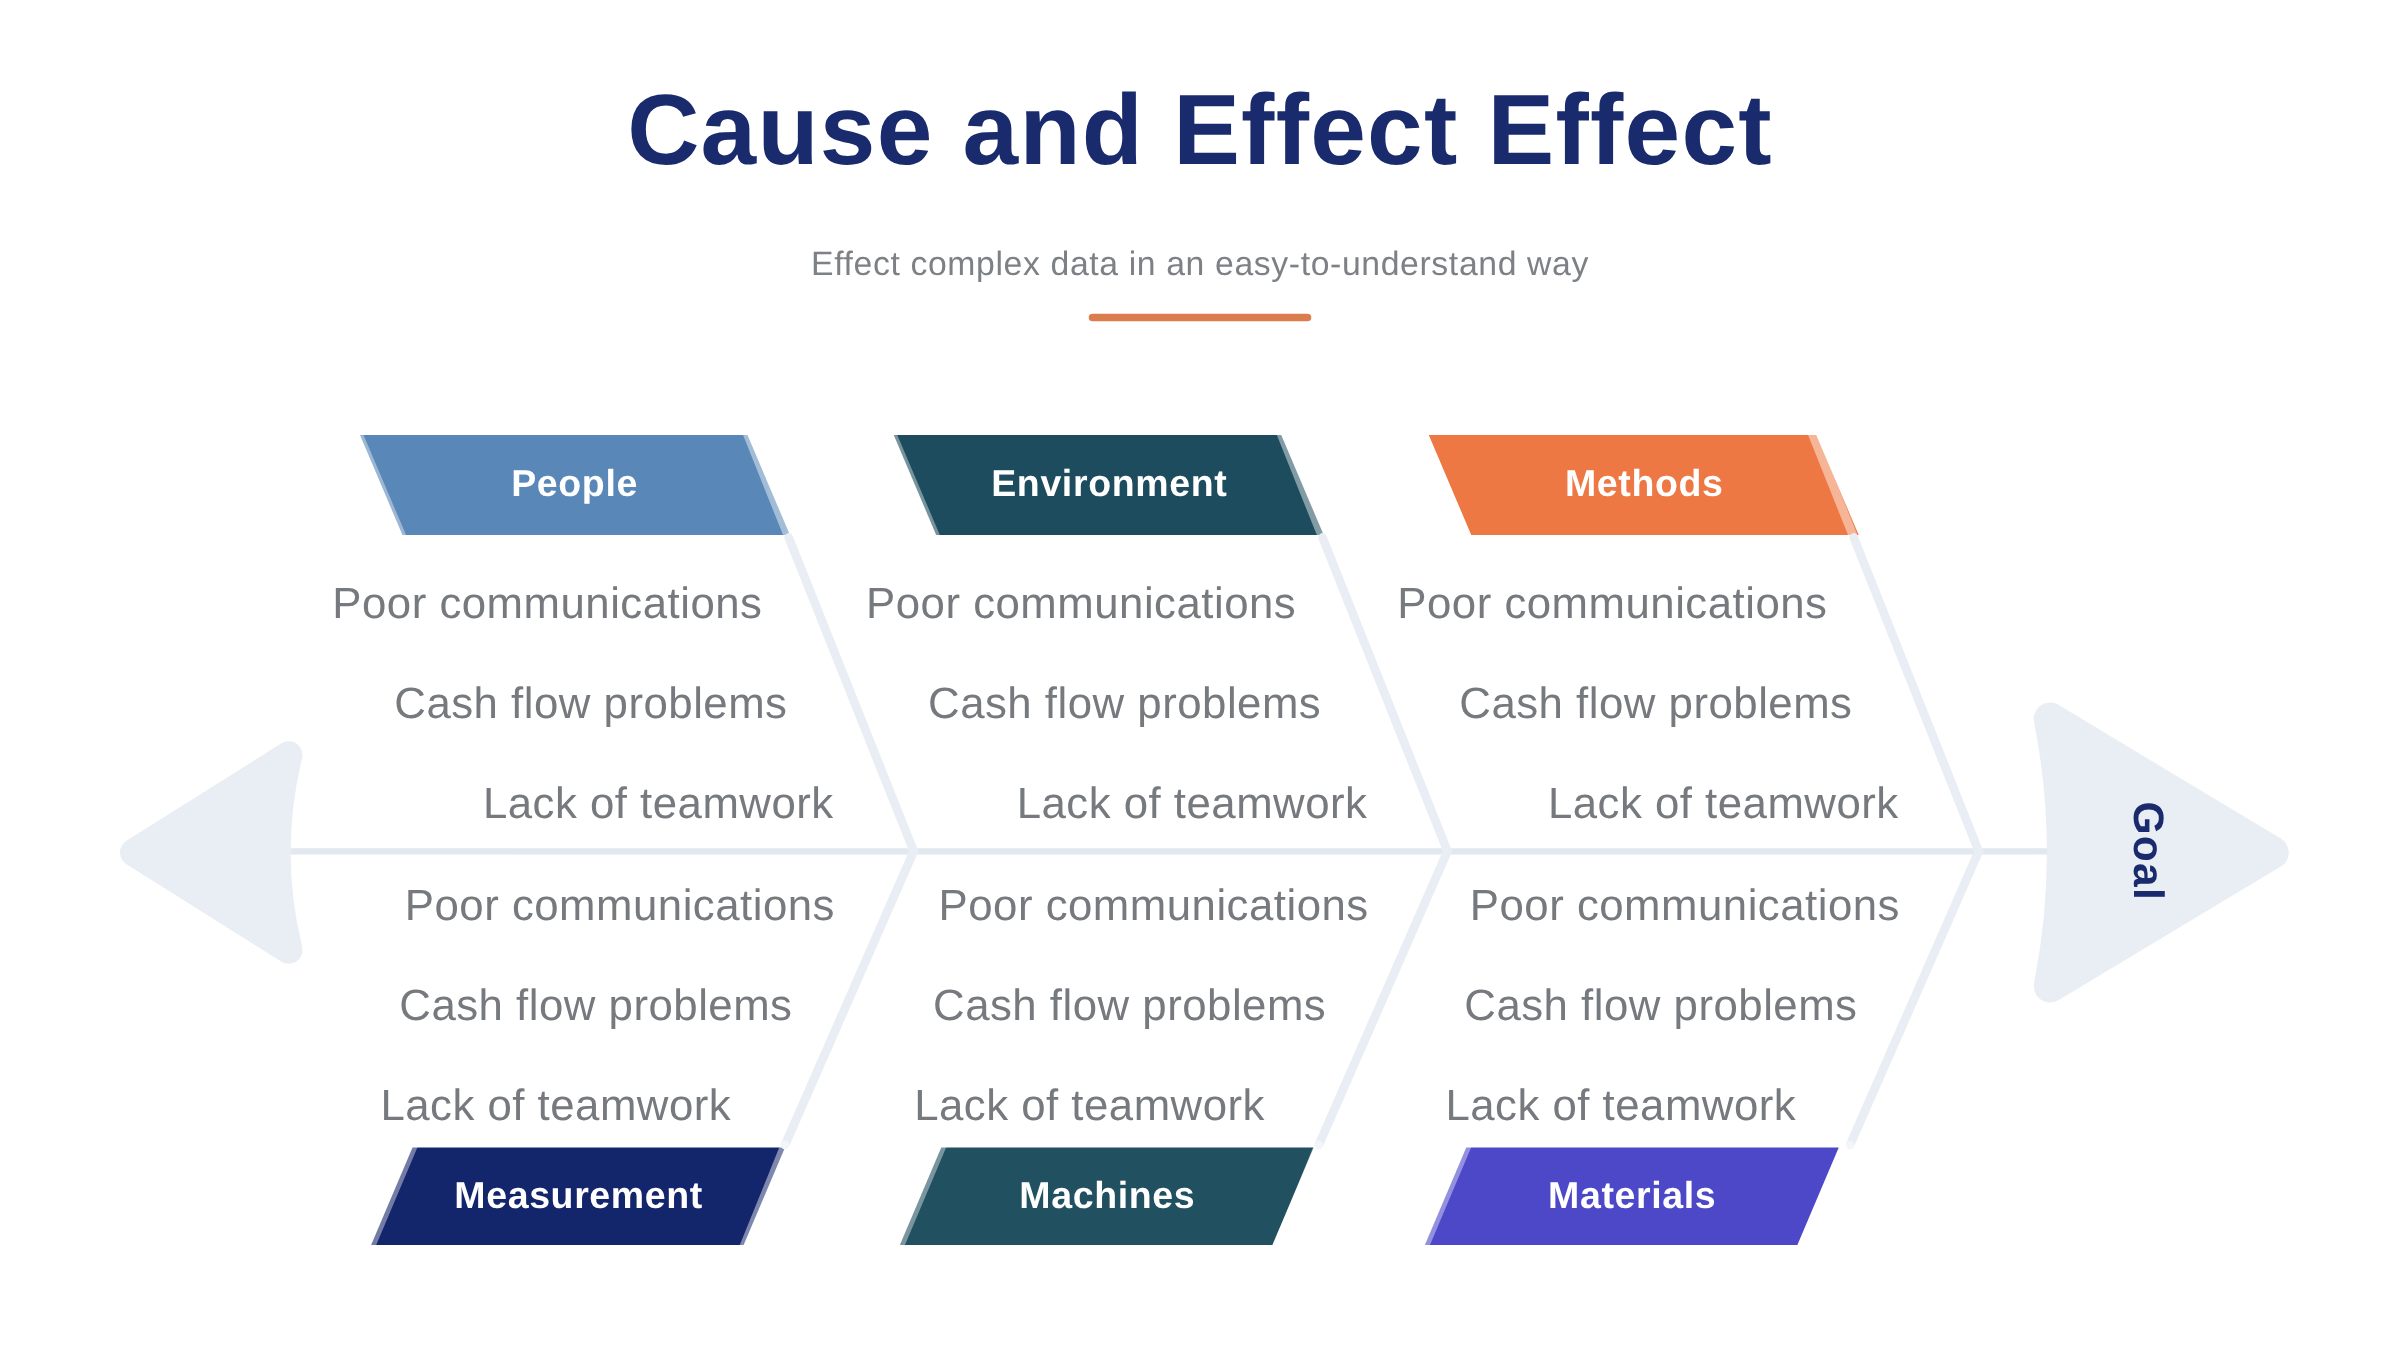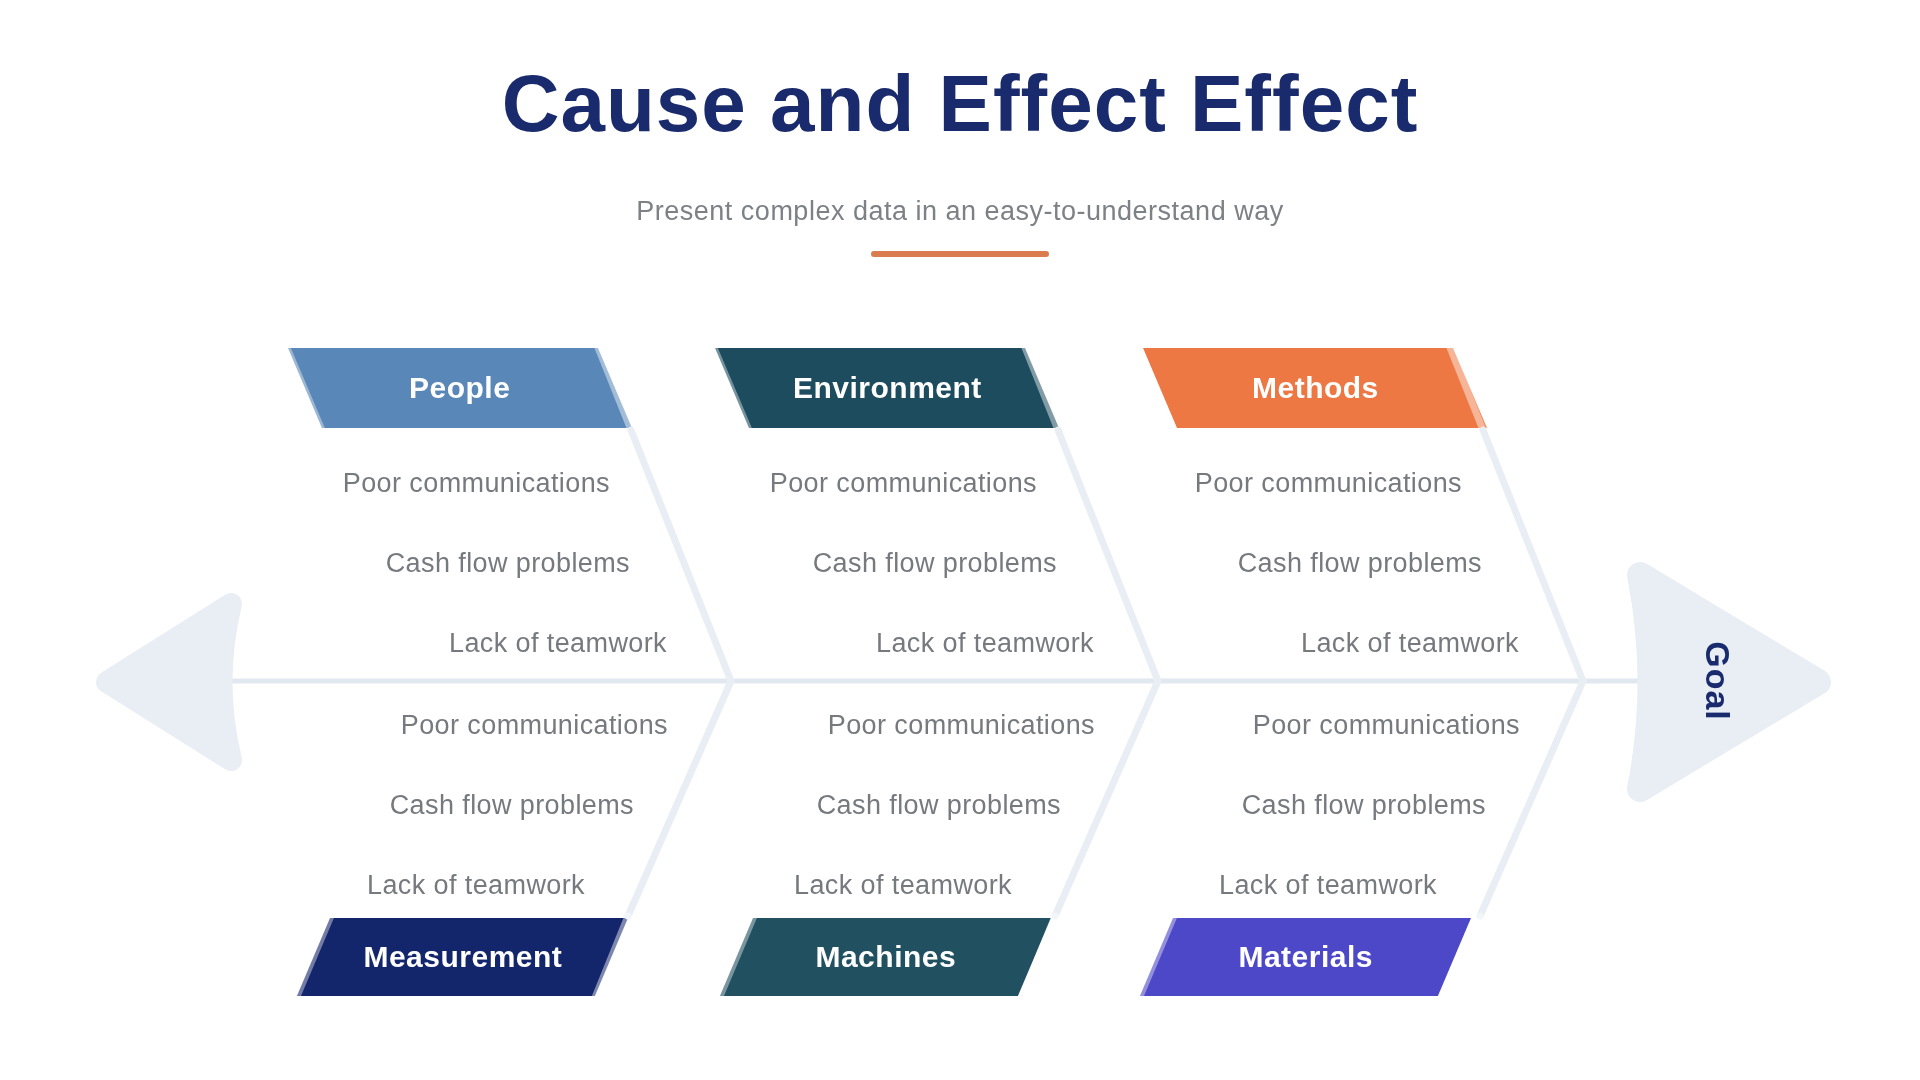--- a/index.html
+++ b/index.html
@@ -38,42 +38,42 @@
   .cat.top   .banner { transform:skewX(23deg); }
   .cat.bottom .banner { width:298px; height:78px; transform:skewX(-23deg); }
   .banner-label {
     color:#ffffff; font-size:30px; font-weight:700; letter-spacing:0.5px;
   }
   .cat.top    .banner-label { transform:skewX(-23deg); }
   .cat.bottom .banner-label { transform:skewX(23deg); }
   .items { position:absolute; left:var(--ix); top:var(--it); width:440px; }
   .item {
     height:80px; display:flex; align-items:center; justify-content:flex-end;
-    font-size:27px; color:#76797E; letter-spacing:0.4px; white-space:nowrap;
+    font-size:35px; color:#76797E; letter-spacing:0.4px; white-space:nowrap;
   }
   .cat.top .item:nth-child(2)    { transform:translateX(20px); }
   .cat.top .item:nth-child(3)    { transform:translateX(57px); }
   .cat.bottom .item:nth-child(2) { transform:translateX(-34px); }
   .cat.bottom .item:nth-child(3) { transform:translateX(-83px); }
   
   .goal-label {
     position:absolute; left:1668px; top:661px; width:100px; height:40px;
     display:flex; align-items:center; justify-content:center;
     transform:rotate(90deg);
     font-size:34px; font-weight:700; color:#1A2B6D; letter-spacing:1px;
   }
 </style>
 </head>
 <body>
 
 <div class="stage">
 
   
   <h1 class="page-title" style="color: rgb(26, 43, 109);">Cause and Effect Effect</h1>
-  <div class="subtitle" style="color: rgb(125, 129, 133);">Present complex data in an easy-to-understand way</div>
+  <div class="subtitle" style="color: rgb(125, 129, 133);">Effect complex data in an easy-to-understand way</div>
   <div class="divider" style="background: rgb(219, 124, 78);"></div>
 
   
   <svg class="layer" width="1920" height="1080">
     <line class="spine" x1="228" y1="681" x2="1640" y2="681"></line>
     <path class="arrow" stroke-width="22" d="M 107 682 L 231 604 Q 212 682 231 760 Z"></path>
     <path class="arrow" stroke-width="26" d="M 1818 682 L 1640 575 Q 1661 682 1640 789 Z"></path>
   </svg>
 
   

